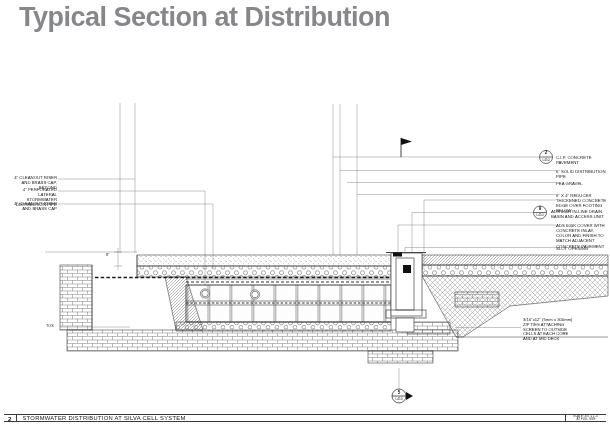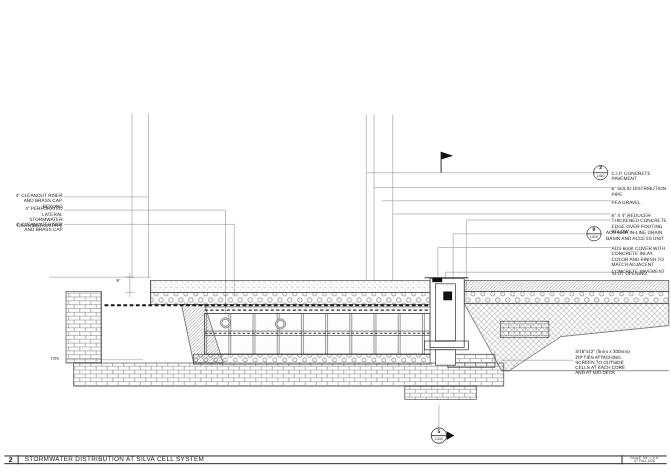--- a/index.html
+++ b/index.html
@@ -23,20 +23,21 @@
   .det-title{font-size:5.8px;color:#222;padding-left:5px;letter-spacing:0.3px;white-space:nowrap;}
   .scalebox{margin-left:auto;width:40px;height:8px;border-left:0.8px solid #3a3a3a;
             display:flex;flex-direction:column;justify-content:center;text-align:center;}
   .scalebox div{font-size:3px;line-height:1.1;color:#333;white-space:nowrap;}
 </style>
 </head>
 <body>
 
 <div class="stage">
 
+  <div class="title">Typical Section at Distribution</div>
 
   <svg width="610" height="430" viewBox="0 0 610 430">
     <defs>
       <pattern id="stip" width="5" height="5" patternUnits="userSpaceOnUse">
         <circle cx="1" cy="1.5" r="0.45" fill="#555"></circle>
         <circle cx="3.4" cy="3.8" r="0.4" fill="#555"></circle>
         <circle cx="4.4" cy="0.8" r="0.3" fill="#555"></circle>
       </pattern>
       <pattern id="agg" width="9" height="10" patternUnits="userSpaceOnUse">
         <circle cx="2.5" cy="2.8" r="2.1" fill="none" stroke="#555" stroke-width="0.5"></circle>

